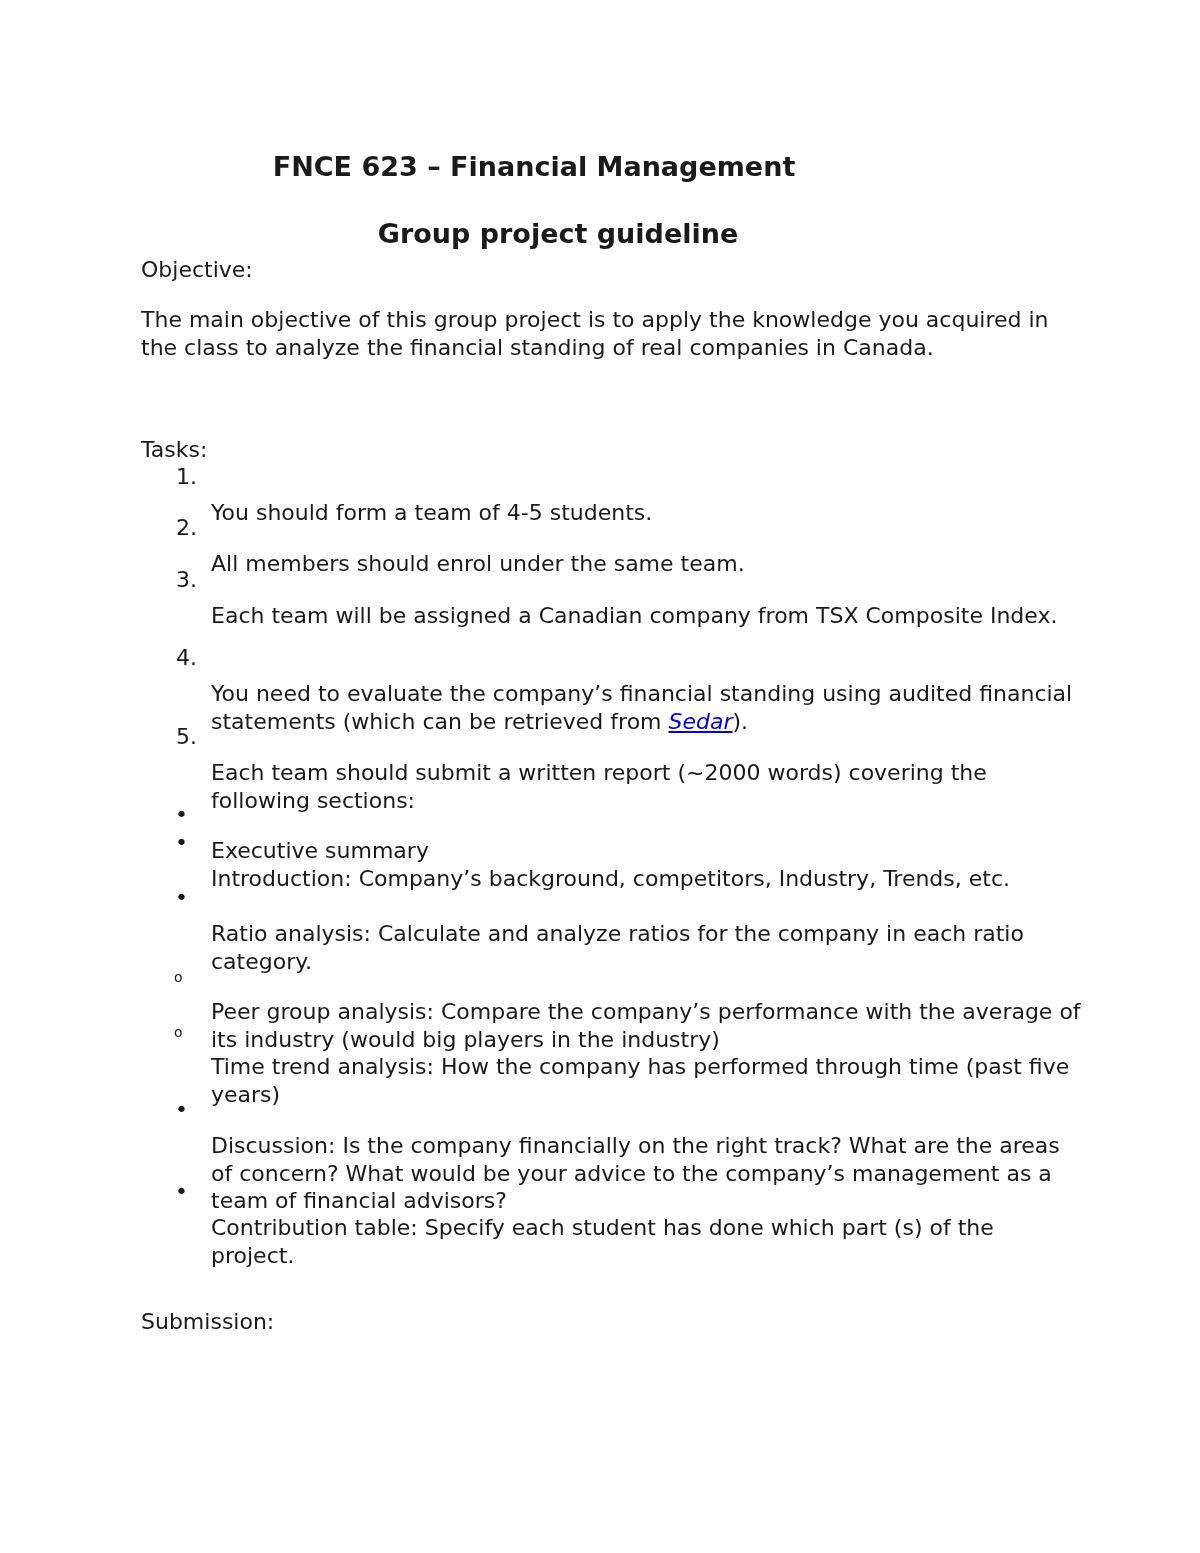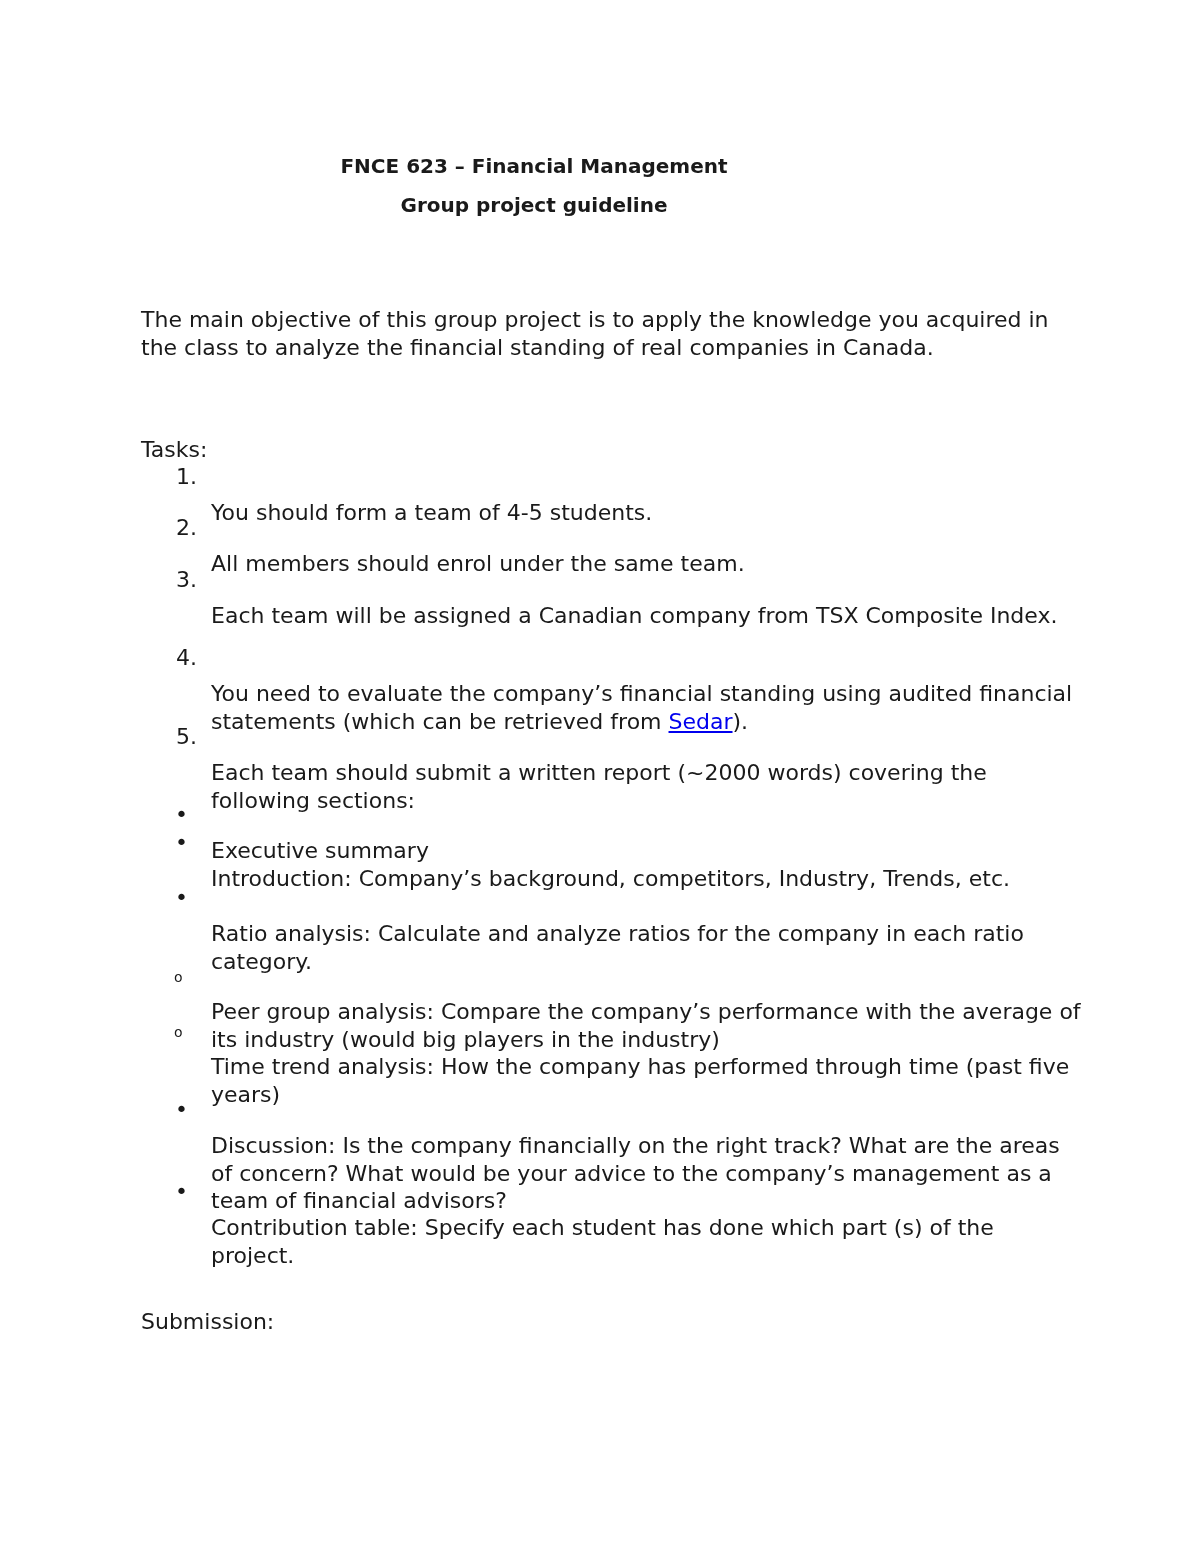--- a/index.html
+++ b/index.html
@@ -22,21 +22,21 @@
       left: 0; top: 0;
       width: 1200px;
       height: 1553px;
     }
     .title {
       position: absolute;
       left: 0;
       width: 1068px;
       text-align: center;
       font-weight: bold;
-      font-size: 20px;
+      font-size: 27px;
       margin: 0;
     }
     .para {
       position: absolute;
       left: 141px;
       width: 930px;
       margin: 0;
     }
     .item {
       position: absolute;
@@ -59,30 +59,32 @@
     }
     .item-text {
       margin-left: 70px;
       display: block;
       width: 870px;
       margin-top: 36px;
     }
     a.link {
       color: #0000ee;
       text-decoration: underline;
+      font-style: italic;
     }
   </style>
 </head>
 <body>
 
 <div class="page">
 
   <h1 class="title" style="top:153px;">FNCE 623 – Financial Management</h1>
-  <h2 class="title" style="top:192px;">Group project guideline</h2>
+  <h2 class="title" style="top:220px;padding-left:24px;">Group project guideline</h2>
 
+  <p class="para" style="top:256px;">Objective:</p>
   <p class="para" style="top:306px;">The main objective of this group project is to apply the knowledge you acquired in the class to analyze the financial standing of real companies in Canada.</p>
 
   <p class="para" style="top:436px;">Tasks:</p>
 
   <div class="item" style="top:463px;">
     <span class="marker">1.</span>
     <span class="item-text">You should form a team of 4-5 students.</span>
   </div>
 
   <div class="item" style="top:514px;">

